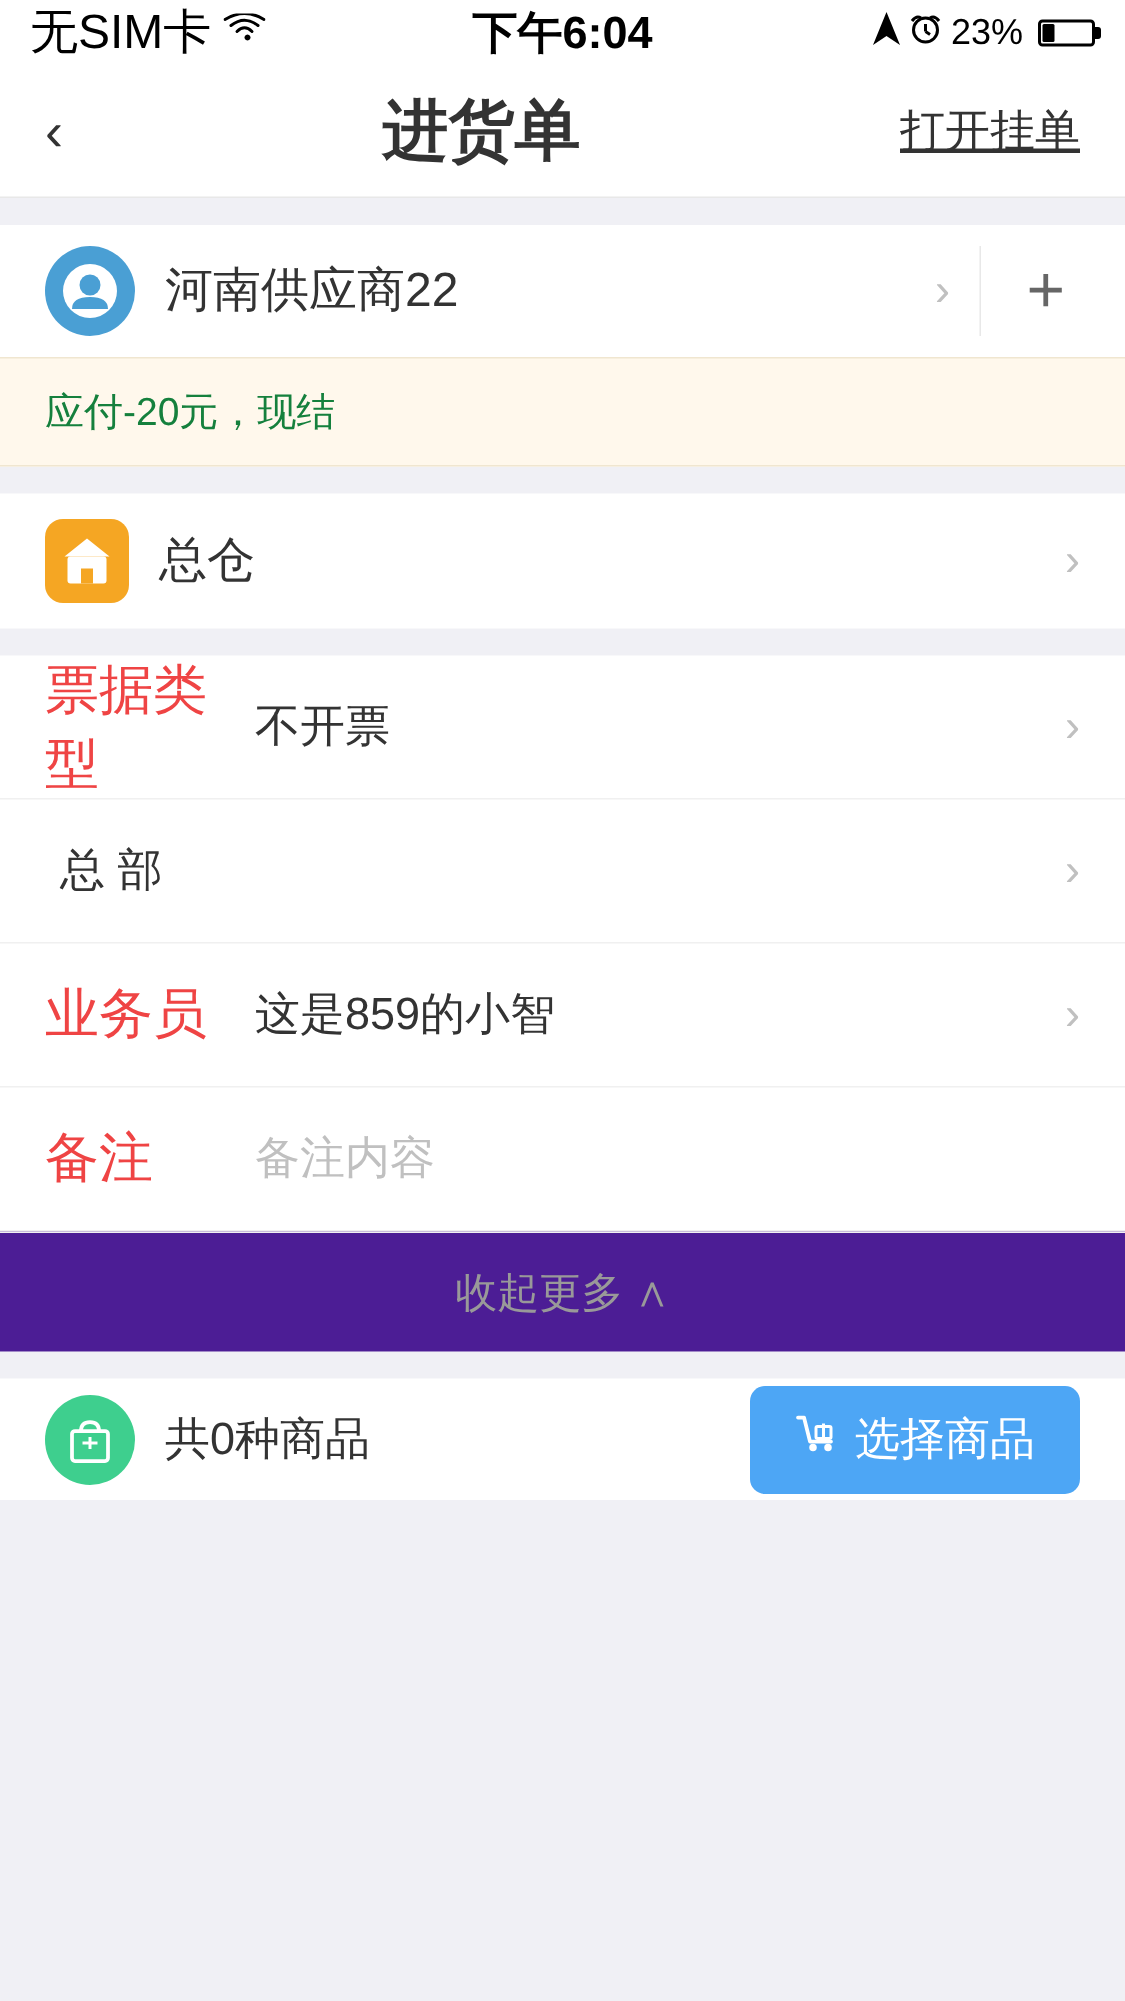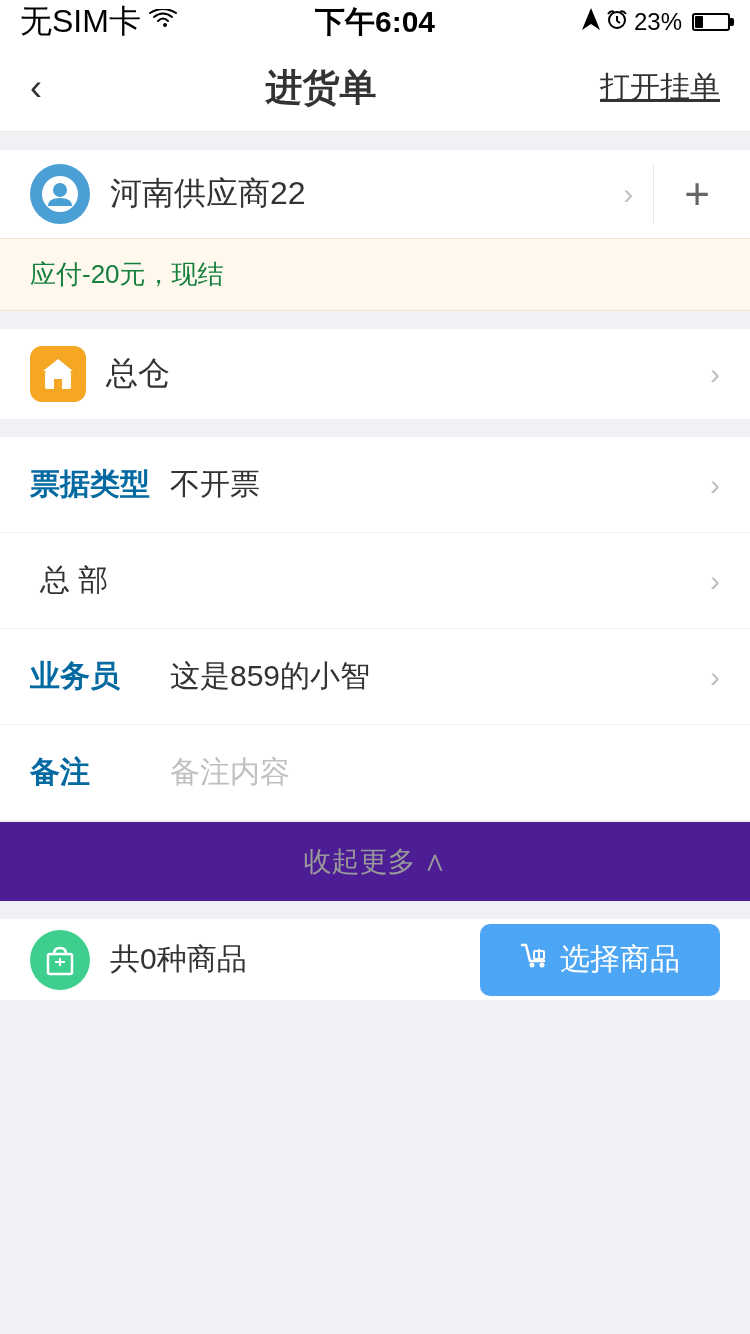--- a/index.html
+++ b/index.html
@@ -82,21 +82,21 @@
       justify-content: space-between;
       padding: 0 30px;
       border-bottom: 1px solid #e8e8e8;
     }
     .nav-back {
       font-size: 36px;
       color: #333;
       cursor: pointer;
     }
     .nav-title {
-      font-size: 37px;
+      font-size: 44px;
       font-weight: 600;
       color: #333;
     }
     .nav-action {
       font-size: 30px;
       color: #333;
       cursor: pointer;
       text-decoration: underline;
     }
 
@@ -213,25 +213,24 @@
       display: flex;
       align-items: center;
       padding: 0 30px;
       height: 96px;
       border-bottom: 1px solid #f0f0f0;
     }
     .form-row:last-child {
       border-bottom: none;
     }
     .form-label {
-      font-size: 30px;
-      color: #0369a1;
+      font-size: 36px;
+      color: #ef4444;
       width: 130px;
       flex-shrink: 0;
-      font-weight: bold;
     }
     .form-value {
       flex: 1;
       font-size: 30px;
       color: #333;
       padding-left: 10px;
     }
     .form-value.placeholder {
       color: #c0c0c0;
     }
@@ -274,21 +273,21 @@
     }
     .goods-count {
       flex: 1;
       font-size: 30px;
       color: #333;
     }
     .select-goods-btn {
       background: #4da6f5;
       color: #fff;
       font-size: 30px;
-      padding: 0 40px;
+      padding: 0 30px;
       height: 72px;
       border-radius: 10px;
       border: none;
       display: flex;
       align-items: center;
       gap: 10px;
       cursor: pointer;
       white-space: nowrap;
     }
     .cart-icon {

